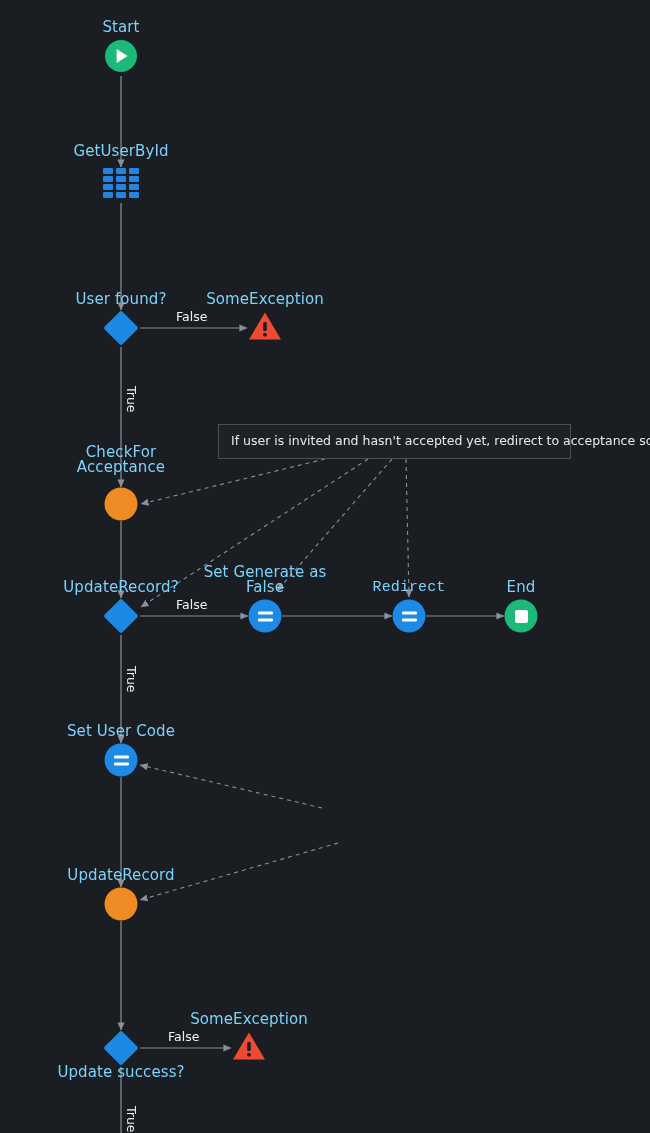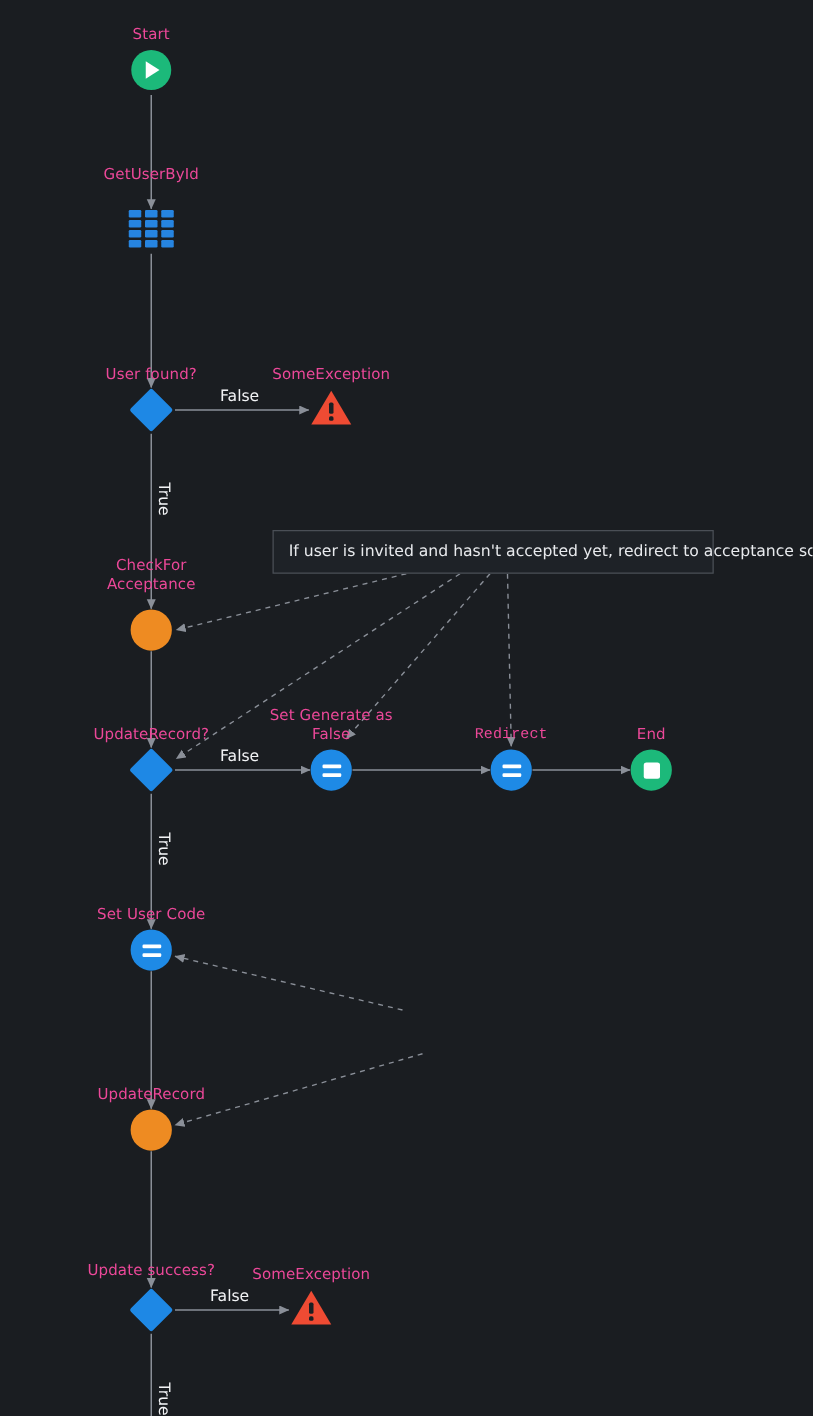--- a/index.html
+++ b/index.html
@@ -23,22 +23,22 @@
   .edge-layer {
     position: absolute;
     left: 0; top: 0;
     width: 650px;
     height: 1133px;
     pointer-events: none;
   }
   
   .nlabel {
     position: absolute;
-    color: #ec4899;
-    font-size: 12px;
+    color: #7dd3fc;
+    font-size: 15px;
     line-height: 15px;
     text-align: center;
     white-space: pre-line;
     transform: translateX(-50%);
     letter-spacing: 0.1px;
   }
   
   .elabel {
     position: absolute;
     color: #f2f3f5;
@@ -183,21 +183,21 @@
       <line x1="322" y1="808" x2="140" y2="765"></line>
       <line x1="338" y1="843" x2="140" y2="900"></line>
     </g>
   </svg>
 
   <div class="nlabel" style="left:121px; top:20px;">Start</div>
   <div class="node circle c-green" style="left:121px; top:56px; width:32px; height:32px;">
     <span class="play-tri"></span>
   </div>
 
-  <div class="nlabel" style="left:121px; top:132px;">GetUserById</div>
+  <div class="nlabel" style="left:121px; top:144px;">GetUserById</div>
   <div class="grid-icon" style="left:121px; top:183px;">
     <span></span>
     <span></span>
     <span></span>
     <span></span>
     <span></span>
     <span></span>
     <span></span>
     <span></span>
     <span></span>
@@ -255,21 +255,21 @@
         <i></i>
         <i></i>
       </span>
   </div>
 
   <div class="nlabel" style="left:121px; top:868px;">UpdateRecord</div>
   <div class="node circle c-orange" style="left:121px; top:904px; width:33px; height:33px;">
     <span></span>
   </div>
 
-  <div class="nlabel" style="left:121px; top:1009px;">Update success?</div>
+  <div class="nlabel" style="left:121px; top:1065px;">Update success?</div>
   <div class="node diamond" style="left:121px; top:1048px; width:25px; height:25px;"></div>
 
   <div class="nlabel" style="left:249px; top:1012px;">SomeException</div>
   <div class="tri-warn" style="left:249px; top:1048px;">
     <svg width="34" height="30" viewBox="0 0 34 30">
       <path d="M17 1.5 L33 28.5 L1 28.5 Z" fill="#ef4b33"></path>
       <rect x="15.2" y="11" width="3.6" height="9" rx="1.3" fill="#1c1f23"></rect>
       <rect x="15.2" y="22" width="3.6" height="3.6" rx="1.3" fill="#1c1f23"></rect>
     </svg>
   </div>

